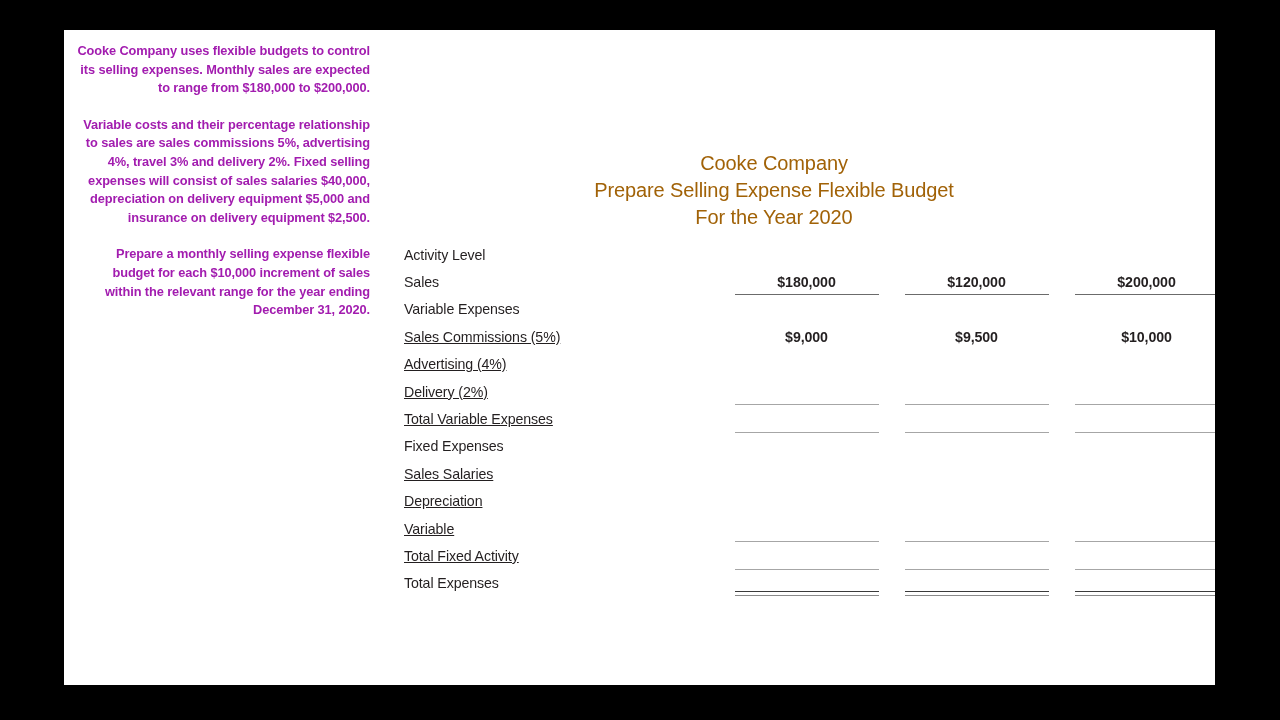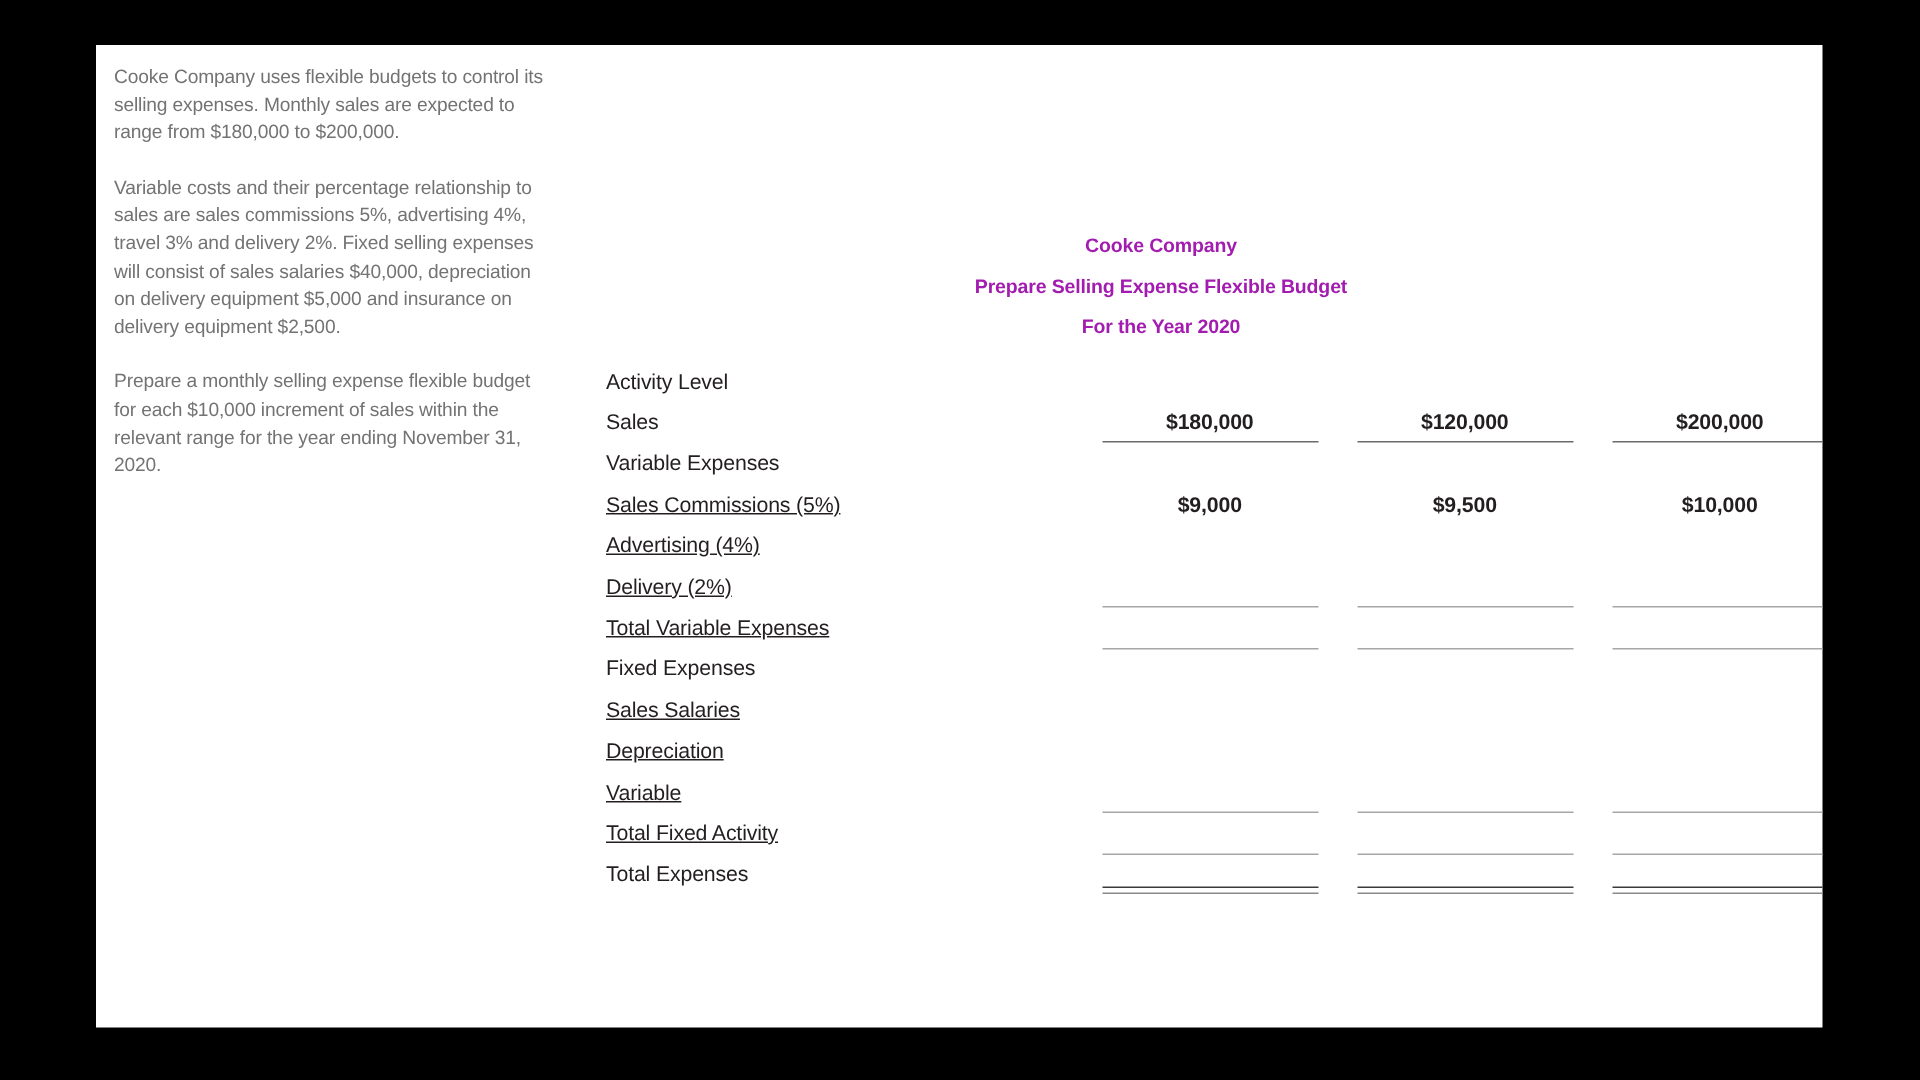--- a/index.html
+++ b/index.html
@@ -37,44 +37,45 @@
     position: absolute;
     left: 6px;
     top: 8px;
     width: 306px;
     padding: 4px 6px 6px 6px;
     box-sizing: border-box;
   }
   .problem-paragraph {
     font-size: 12.8px;
     line-height: 18.6px;
-    color: #737373;
+    color: #a21caf;
     margin: 0 0 18px 0;
-    text-align: left;
+    text-align: right;
     letter-spacing: -0.1px;
+    font-weight: bold;
   }
   .problem-paragraph:last-child { margin-bottom: 0; }
 
   
   #worksheet {
     position: absolute;
     left: 340px;
     top: 120px;
     width: 800px;
   }
 
   #worksheet-title {
     text-align: center;
     width: 740px;
     margin-left: 0px;
   }
   .title-line {
-    font-size: 13px;
-    font-weight: bold;
-    color: #a21caf;
+    font-size: 20px;
+    font-weight: normal;
+    color: #a16207;
     line-height: 27px;
     letter-spacing: -0.1px;
   }
 
   #budget-table {
     margin-top: 10px;
     width: 800px;
     border-collapse: collapse;
     table-layout: fixed;
   }
@@ -150,21 +151,21 @@
 </style>
 </head>
 <body>
 
 <div id="slide-stage">
   <div id="slide">
 
     <div id="problem-textbox">
       <p class="problem-paragraph">Cooke Company uses flexible budgets to control its selling expenses.  Monthly sales are expected to range from $180,000 to $200,000.</p>
       <p class="problem-paragraph">Variable costs and their percentage relationship to sales are sales commissions 5%, advertising 4%, travel 3% and delivery 2%.  Fixed selling expenses will consist of sales salaries $40,000, depreciation on delivery equipment $5,000 and insurance on delivery equipment $2,500.</p>
-      <p class="problem-paragraph">Prepare a monthly selling expense flexible budget for each $10,000 increment of sales within the relevant range for the year ending November 31, 2020.</p>
+      <p class="problem-paragraph">Prepare a monthly selling expense flexible budget for each $10,000 increment of sales within the relevant range for the year ending December 31, 2020.</p>
     </div>
 
     <div id="worksheet">
 
       <div id="worksheet-title">
         <div class="title-line">Cooke Company</div>
         <div class="title-line">Prepare Selling Expense Flexible Budget</div>
         <div class="title-line">For the Year 2020</div>
       </div>
 

